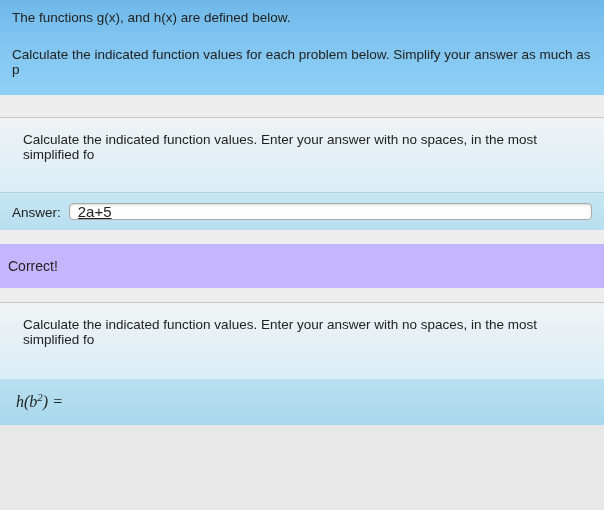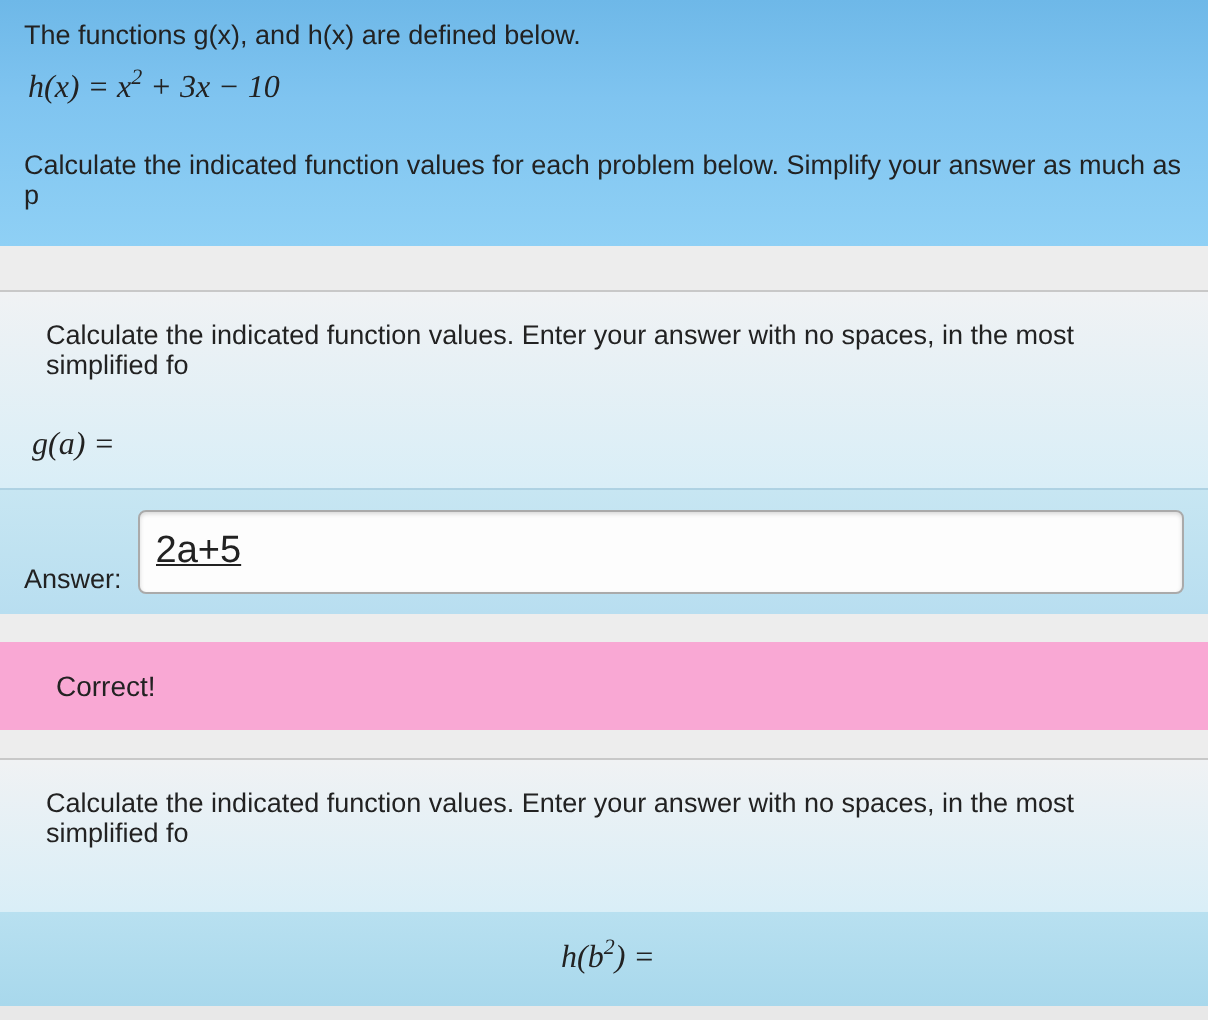--- a/index.html
+++ b/index.html
@@ -32,64 +32,59 @@
     background: linear-gradient(to bottom, #c7e6f2, #b8def0);
     padding: 10px 12px;
     display: flex;
     align-items: flex-end;
     gap: 8px;
     border-top: 1px solid rgba(0,0,0,0.05);
   }
   .answer-label { font-size: 13.5px; color: #222; }
   .answer-input {
     flex: 1;
-    height: 42px;
+    height: 17px;
     padding: 3px 8px;
-    font-size: 19px;
+    font-size: 15px;
     border: 1px solid #aaa;
     border-radius: 4px;
     background: #fdfdfd;
     box-shadow: inset 0 1px 2px rgba(0,0,0,0.15);
     color: #222;
     text-decoration: underline;
   }
   .gap-small { height: 14px; background: #ededed; }
   .correct-bar {
-    background: #f9a8d4;
-    padding: 14px 28px;
+    background: #c4b5fd;
+    padding: 14px 8px;
     font-size: 14px;
     color: #222;
   }
   .block-q2 {
     background: linear-gradient(to bottom, #f0f2f4 0%, #d9eef7 100%);
     padding: 14px 12px 8px 12px;
     border-top: 1px solid #c8c8c8;
   }
   .expr2-row {
     background: linear-gradient(to bottom, #b8e0f0, #a8d8ec);
     padding: 12px 12px 8px 12px;
-    text-align: center;
   }
 </style>
 </head>
 <body>
 
 <div class="block-top">
   <div class="intro-text">The functions g(x), and h(x) are defined below.</div>
-  <div class="fn-def">
-    <span>h(x) = x</span><span class="sup">2</span><span> + 3x − 10</span>
-  </div>
   <div class="instr-top">Calculate the indicated function values for each problem below. Simplify your answer as much as p</div>
 </div>
 
 <div class="gap"></div>
 
 <div class="block-q">
   <div class="prompt-text">Calculate the indicated function values. Enter your answer with no spaces, in the most simplified fo</div>
-  <div class="expr">g(a) =</div>
 </div>
 
 <div class="answer-row">
   <span class="answer-label">Answer:</span>
   <input type="text" class="answer-input" value="2a+5" style="">
 </div>
 
 <div class="gap-small"></div>
 
 <div class="correct-bar">Correct!</div>

